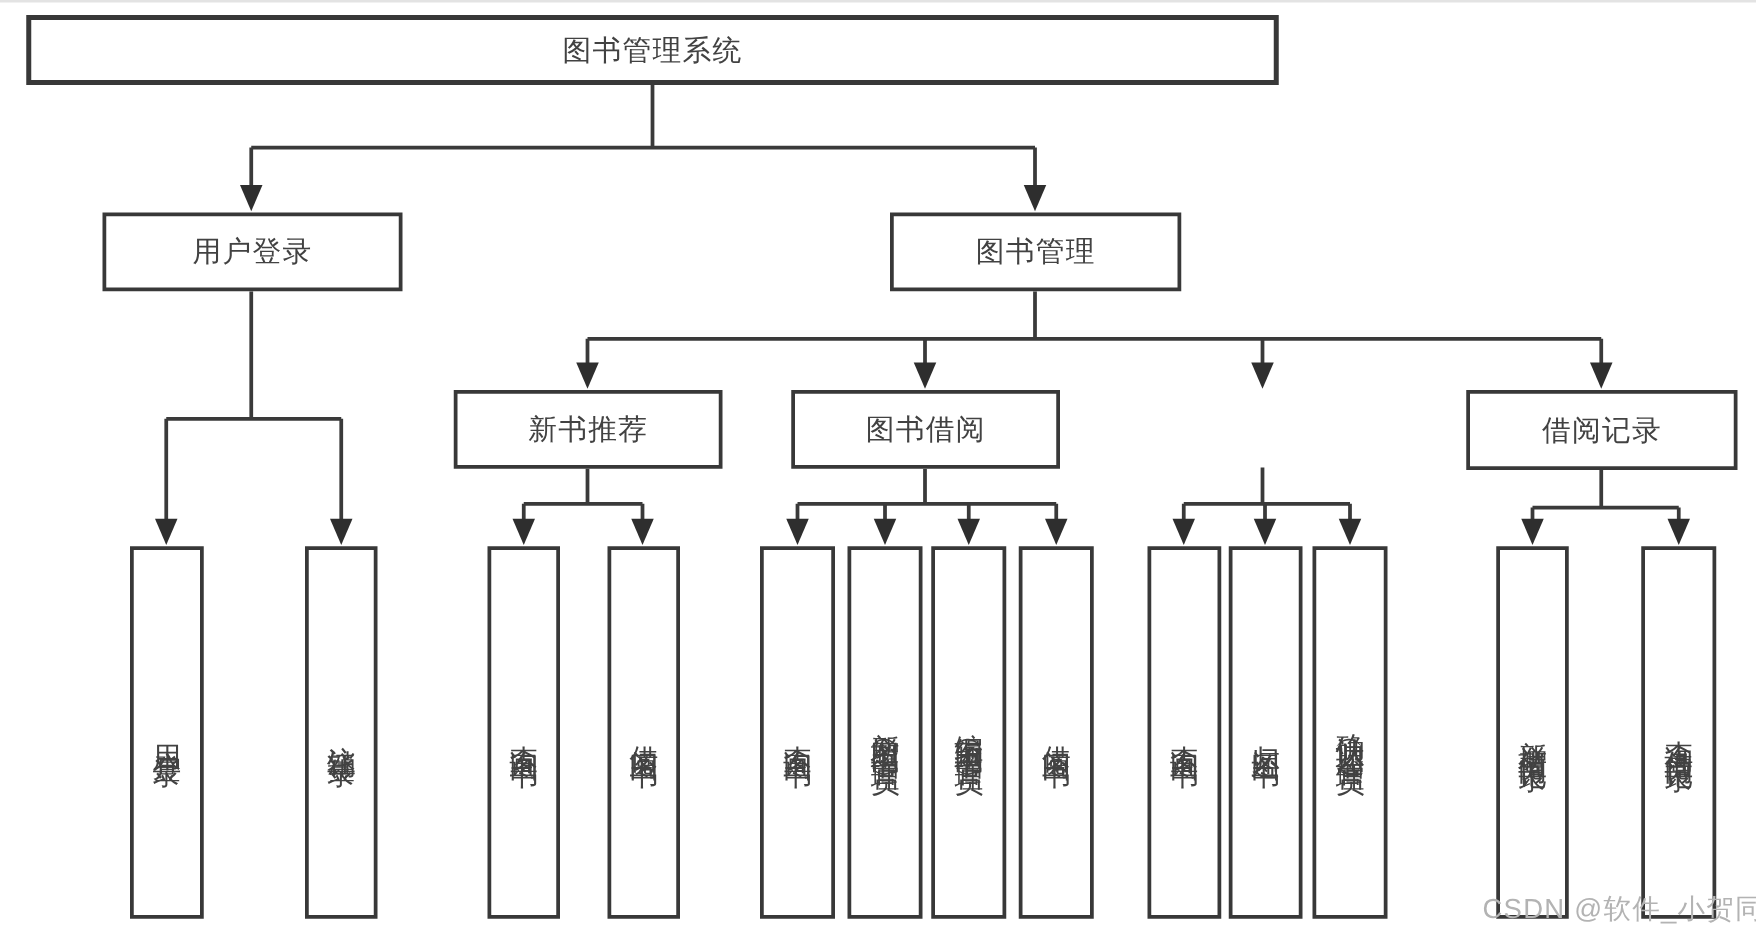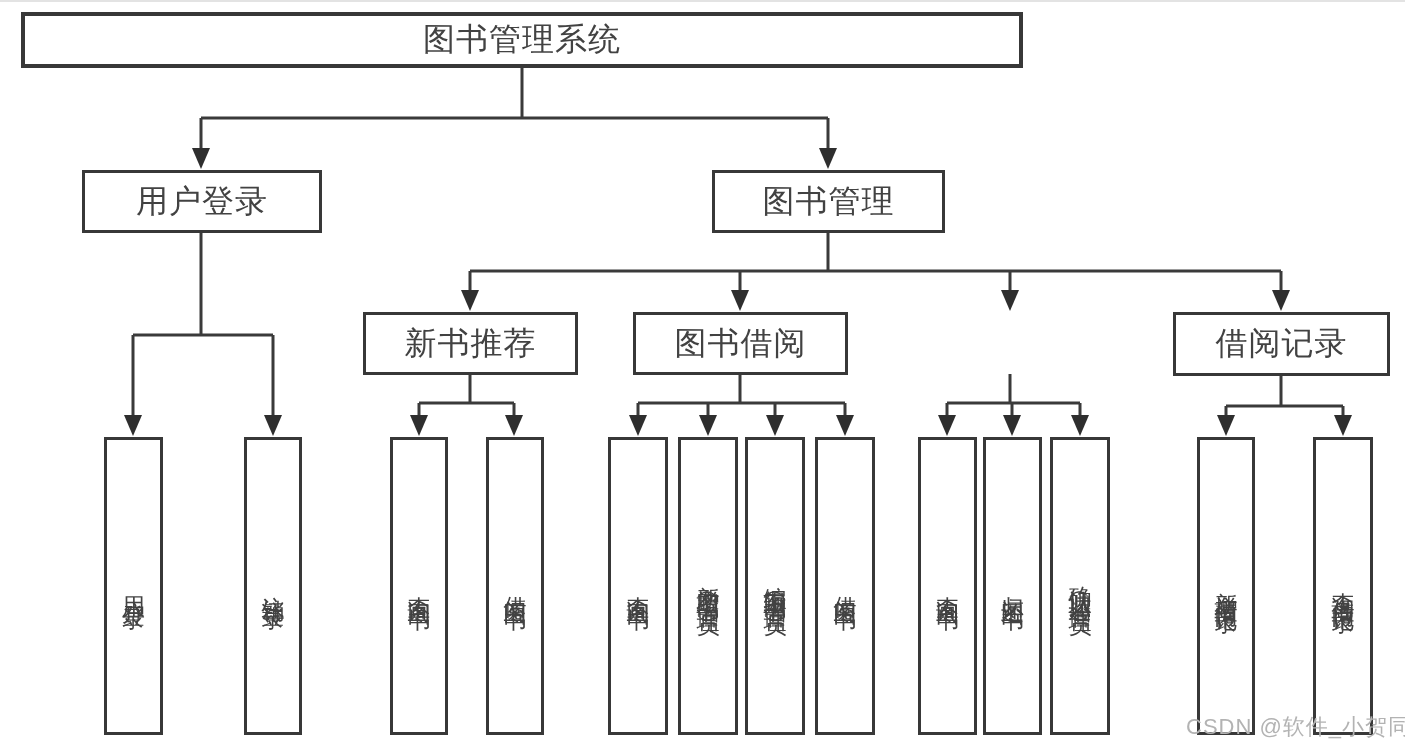--- a/index.html
+++ b/index.html
@@ -17,21 +17,21 @@
   }
   .node {
     position: absolute;
     box-sizing: border-box;
     border: 3px solid #383838;
     background: #ffffff;
     color: #424242;
     display: flex;
     align-items: center;
     justify-content: center;
-    font-size: 32px;
+    font-size: 23px;
     letter-spacing: 1px;
     z-index: 2;
   }
   .node.root { border-width: 4px; }
   .node.leaf {
     writing-mode: vertical-rl;
     text-orientation: mixed;
     letter-spacing: 4px;
     font-size: 23px;
     line-height: 1;

